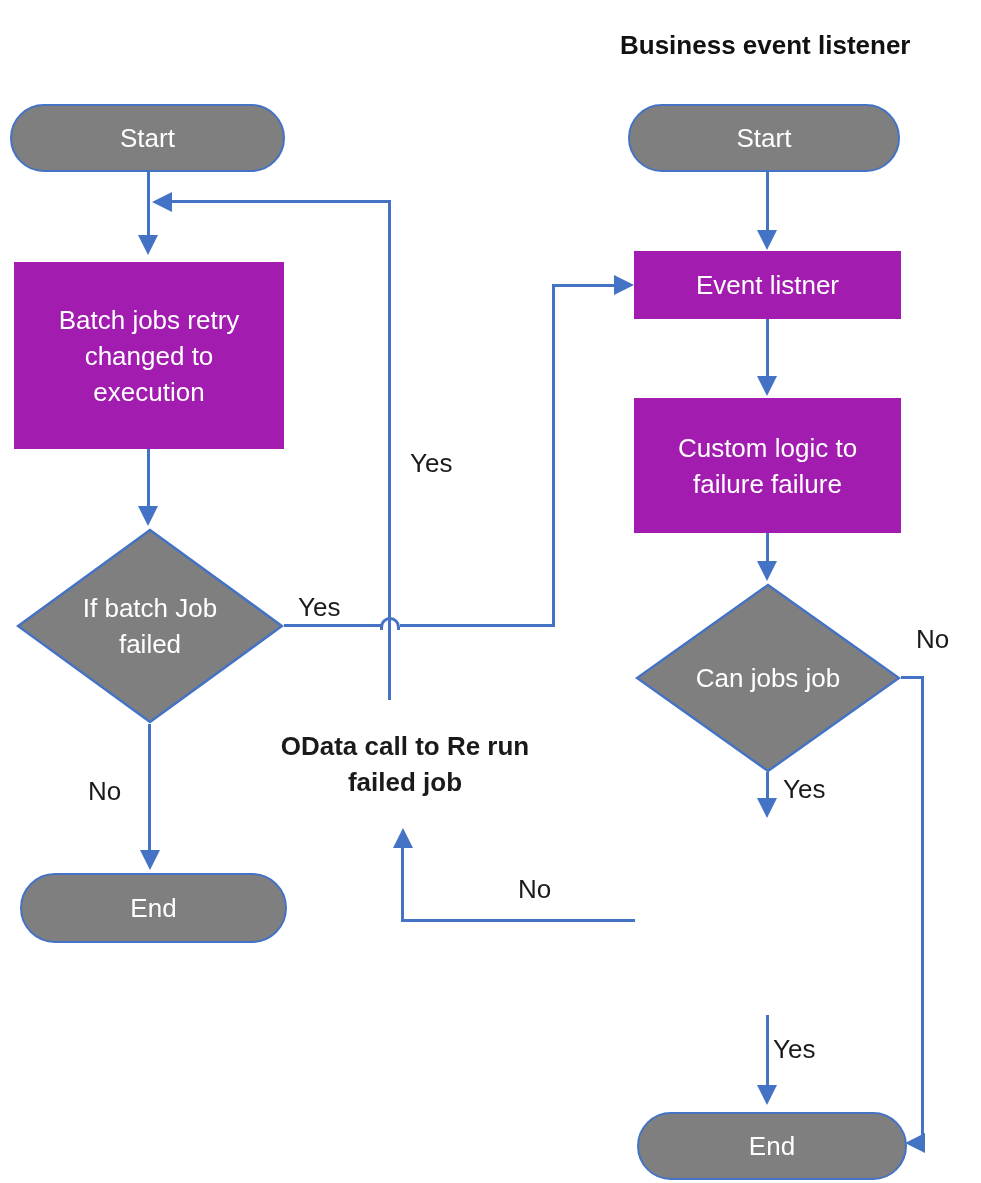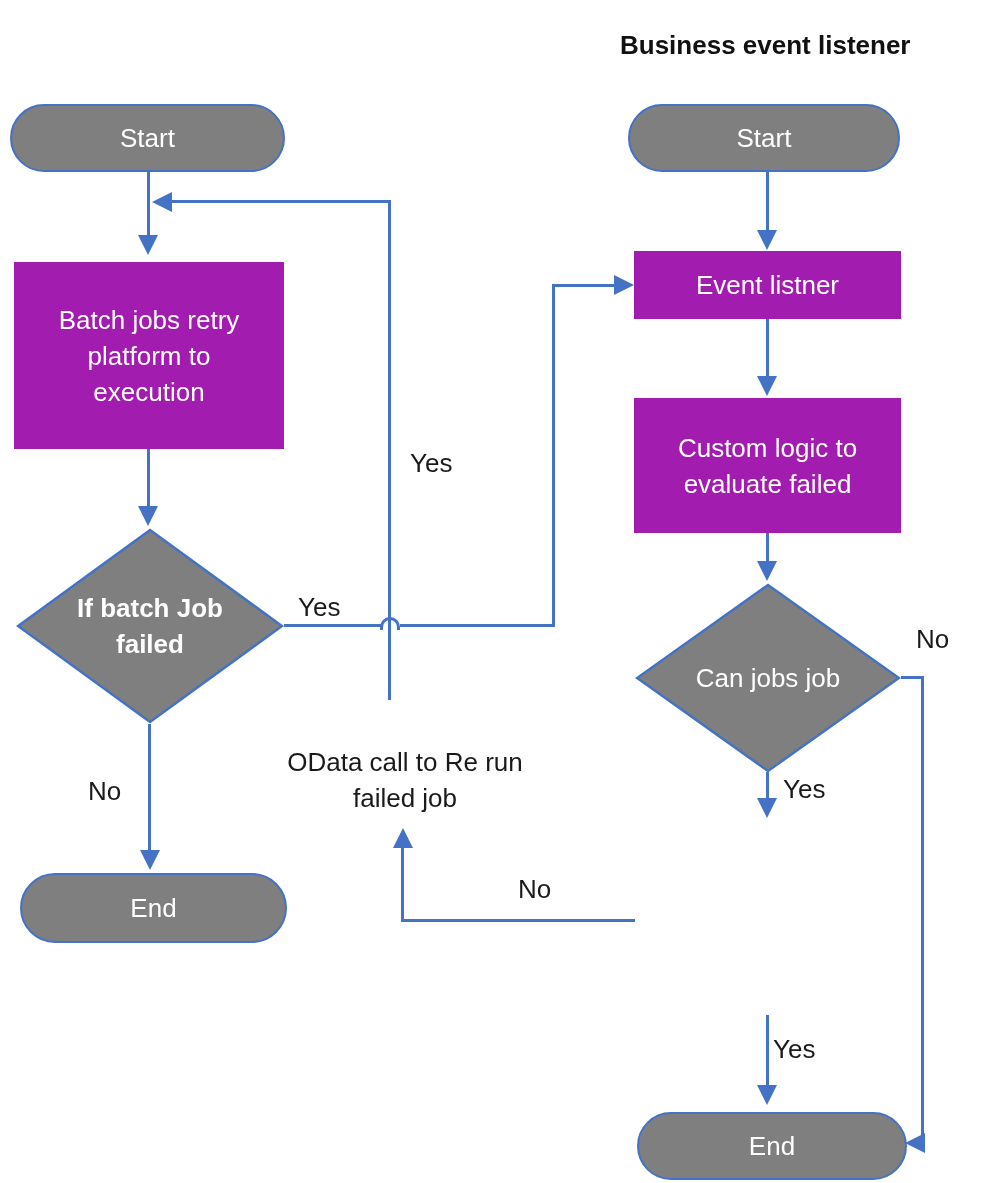--- a/index.html
+++ b/index.html
@@ -52,28 +52,28 @@
   <div class="ah down" style="left:138px;top:235px;"></div>
 
   <div class="ah left" style="left:152px;top:192px;"></div>
   <div class="line" style="left:172px;top:200px;width:218px;height:3px;"></div>
 
   <div class="line" style="left:388px;top:200px;width:3px;height:500px;"></div>
   <div class="lbl" style="left:410px;top:448px;">Yes</div>
 
   <div class="rect" style="left:14px;top:262px;width:270px;height:187px;">
     <span>Batch jobs retry</span>
-    <span>platform to</span>
+    <span>changed to</span>
     <span>execution</span>
   </div>
 
   <div class="line" style="left:147px;top:449px;width:3px;height:57px;"></div>
   <div class="ah down" style="left:138px;top:506px;"></div>
 
-  <div class="diamond" style="left:16px;top:528px;width:268px;height:196px;font-weight:bold;">
+  <div class="diamond" style="left:16px;top:528px;width:268px;height:196px;">
     <svg width="268" height="196" viewBox="0 0 268 196">
       <polygon points="134,2 266,98 134,194 2,98" fill="#7F7F7F" stroke="#4472C4" stroke-width="2.5"></polygon>
     </svg>
     <div class="dtext">
       <span>If batch Job</span>
       <span>failed</span>
     </div>
   </div>
 
   <div class="lbl" style="left:298px;top:592px;">Yes</div>
@@ -85,21 +85,21 @@
   <div class="ah right" style="left:614px;top:275px;"></div>
 
   <div class="lbl" style="left:88px;top:776px;">No</div>
   <div class="line" style="left:148px;top:724px;width:3px;height:126px;"></div>
   <div class="ah down" style="left:140px;top:850px;"></div>
 
   <div class="pill" style="left:20px;top:873px;width:267px;height:70px;">
     <span>End</span>
   </div>
 
-  <div class="lbl2" style="left:265px;top:744px;width:280px;">
+  <div class="lbl2" style="left:265px;top:728px;width:280px;font-weight:bold;">
     <div>OData call to Re run</div>
     <div>failed job</div>
   </div>
   <div class="ah up" style="left:393px;top:828px;"></div>
   <div class="line" style="left:401px;top:848px;width:3px;height:73px;"></div>
   <div class="line" style="left:401px;top:919px;width:234px;height:3px;"></div>
   <div class="lbl" style="left:518px;top:874px;">No</div>
 
   <div class="ttl" style="left:620px;top:30px;">Business event listener</div>
 
@@ -112,21 +112,21 @@
 
   <div class="rect" style="left:634px;top:251px;width:267px;height:68px;">
     <span>Event listner</span>
   </div>
 
   <div class="line" style="left:766px;top:319px;width:3px;height:57px;"></div>
   <div class="ah down" style="left:757px;top:376px;"></div>
 
   <div class="rect" style="left:634px;top:398px;width:267px;height:135px;">
     <span>Custom logic to</span>
-    <span>evaluate failed</span>
+    <span>failure failure</span>
   </div>
 
   <div class="line" style="left:766px;top:533px;width:3px;height:28px;"></div>
   <div class="ah down" style="left:757px;top:561px;"></div>
 
   <div class="diamond" style="left:635px;top:583px;width:266px;height:190px;">
     <svg width="266" height="190" viewBox="0 0 266 190">
       <polygon points="133,2 264,95 133,188 2,95" fill="#7F7F7F" stroke="#4472C4" stroke-width="2.5"></polygon>
     </svg>
     <div class="dtext">

